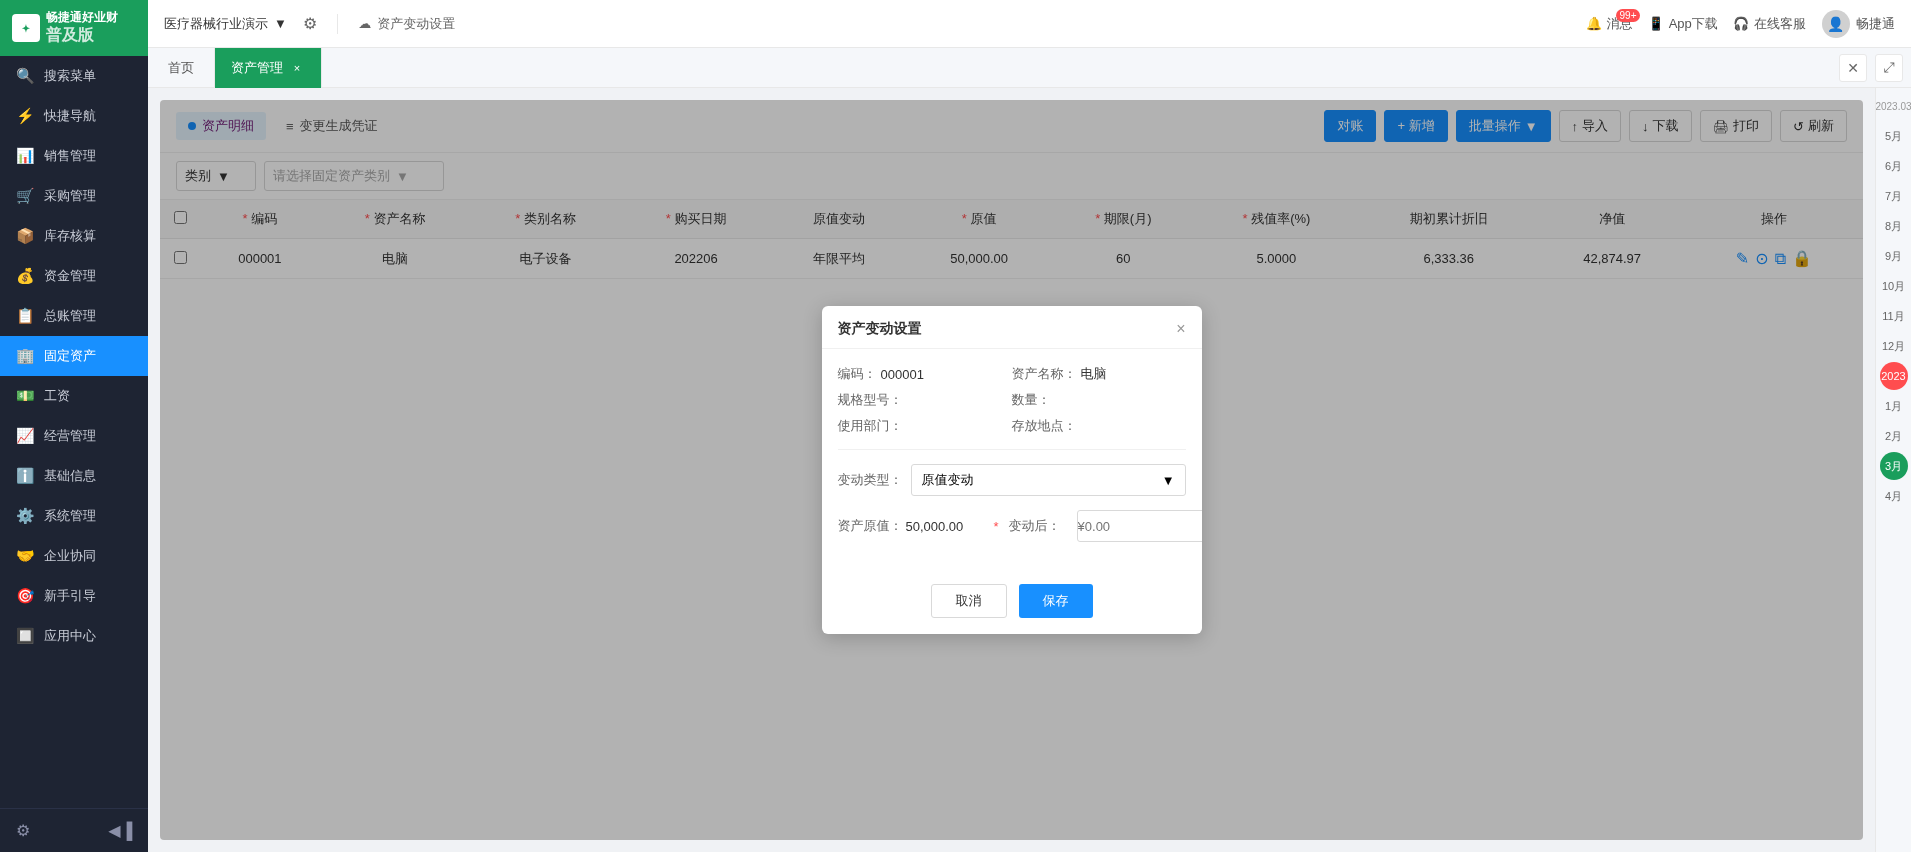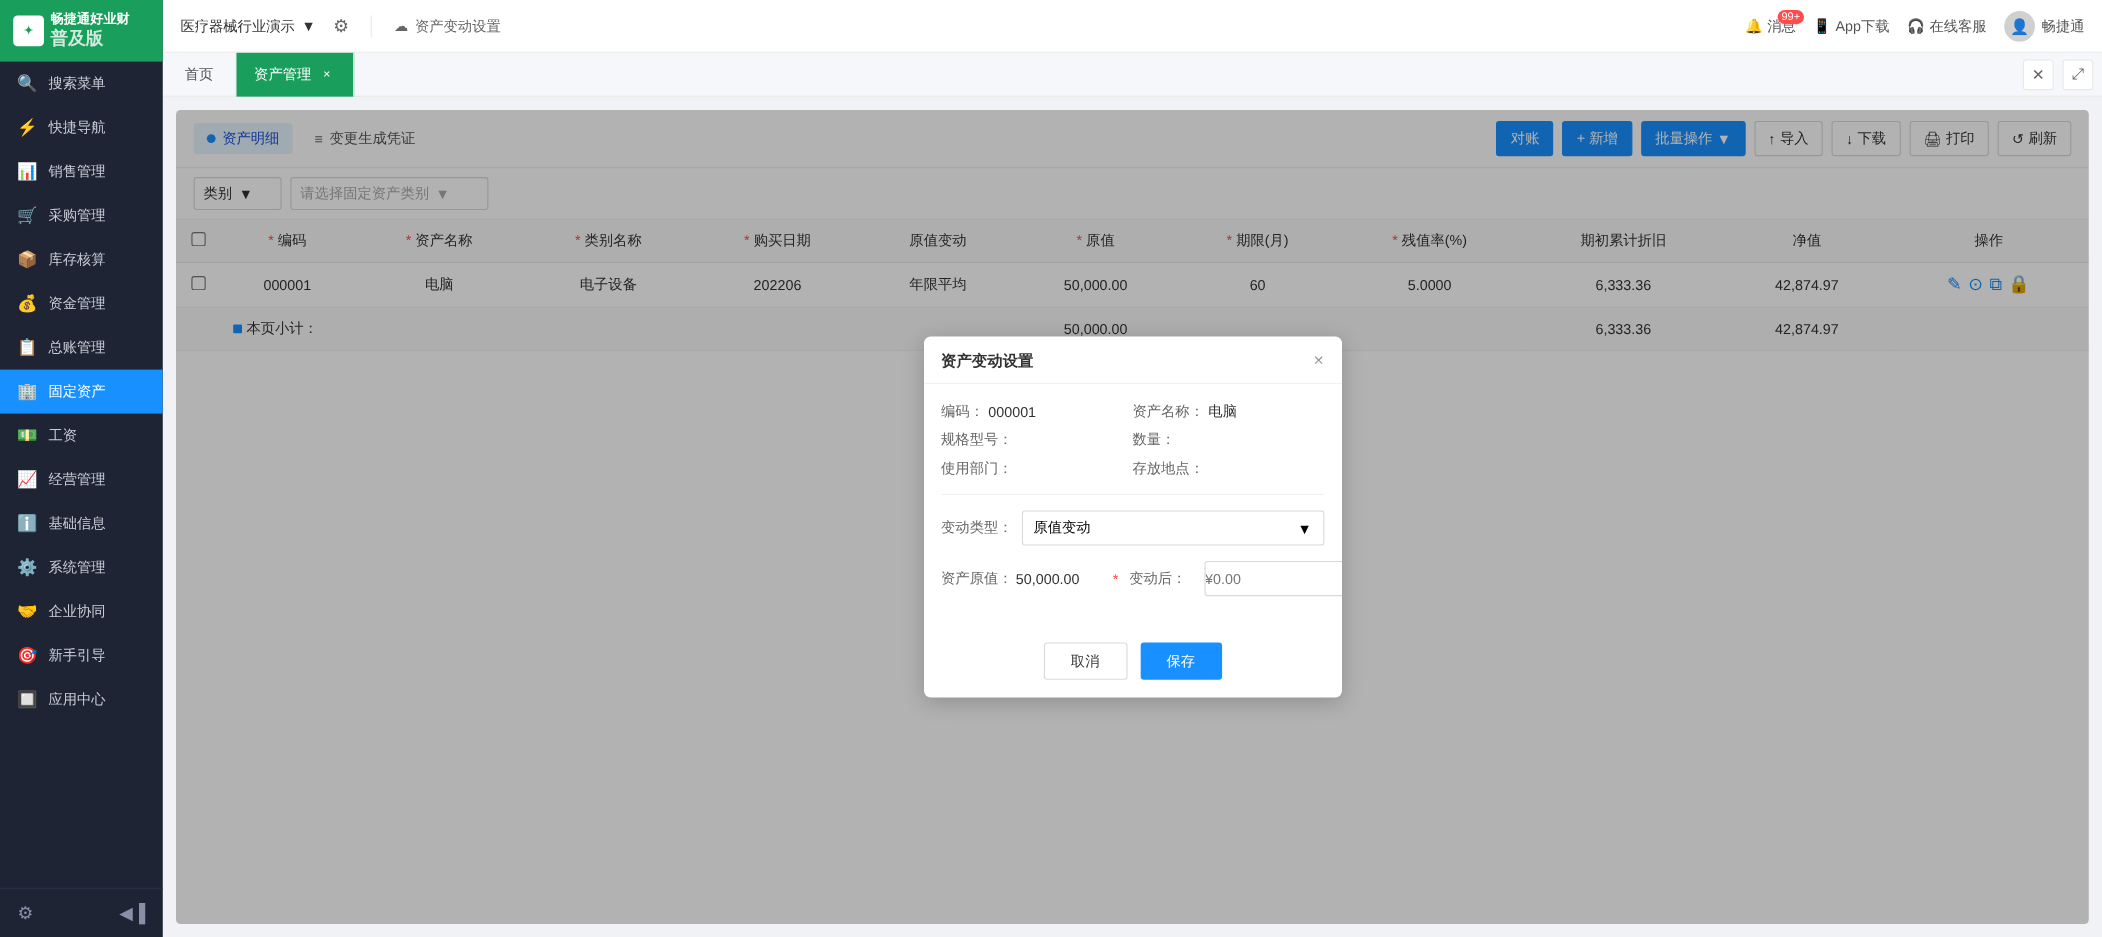--- a/index.html
+++ b/index.html
@@ -238,21 +238,21 @@
       align-items: center;
       gap: 6px;
       padding: 5px 12px;
       border-radius: 3px;
       cursor: pointer;
       font-size: 13px;
       color: #555;
     }
     .toolbar-tab.active {
       background: #e6f4fe;
-      color: #1d4ed8;
+      color: #701a75;
     }
     .toolbar-tab .tab-dot {
       width: 8px;
       height: 8px;
       border-radius: 50%;
       background: #1890ff;
     }
     .toolbar-right {
       margin-left: auto;
       display: flex;
@@ -729,35 +729,20 @@
     <td>42,874.97</td>
     <td>
       <div class="action-cell">
         <span class="action-icon">✎</span>
         <span class="action-icon">⊙</span>
         <span class="action-icon">⧉</span>
         <span class="action-icon">🔒</span>
       </div>
     </td>
   </tr>
-              <tr class="subtotal-row">
-  <td></td>
-  <td colspan="5">
-    <div class="subtotal-label">
-      <div class="subtotal-dot"></div>
-      <span>本页小计：</span>
-    </div>
-  </td>
-  <td>50,000.00</td>
-  <td></td>
-  <td></td>
-  <td>6,333.36</td>
-  <td>42,874.97</td>
-  <td></td>
-</tr>
             </tbody>
         </table>
       </div>
 
 
       <div class="overlay">
         <div class="dialog">
           <div class="dialog-header">
             <span class="dialog-title">资产变动设置</span>
             <span class="dialog-close">×</span>
@@ -806,14 +791,30 @@
           </div>
           <div class="dialog-footer">
             <button class="btn-cancel">取消</button>
             <button class="btn-save">保存</button>
           </div>
         </div>
       </div>
 
     </div>
 
+    <div class="right-sidebar" id="right-sidebar">
+    <div class="month-item year-label">2023.03</div>
+        <div class="month-item">5月</div>
+        <div class="month-item">6月</div>
+        <div class="month-item">7月</div>
+        <div class="month-item">8月</div>
+        <div class="month-item">9月</div>
+        <div class="month-item">10月</div>
+        <div class="month-item">11月</div>
+        <div class="month-item">12月</div>
+        <div class="month-item highlighted">2023</div>
+        <div class="month-item">1月</div>
+        <div class="month-item">2月</div>
+        <div class="month-item active">3月</div>
+        <div class="month-item">4月</div>
+      </div>
   </div>
 </div>
 
 </body></html>

